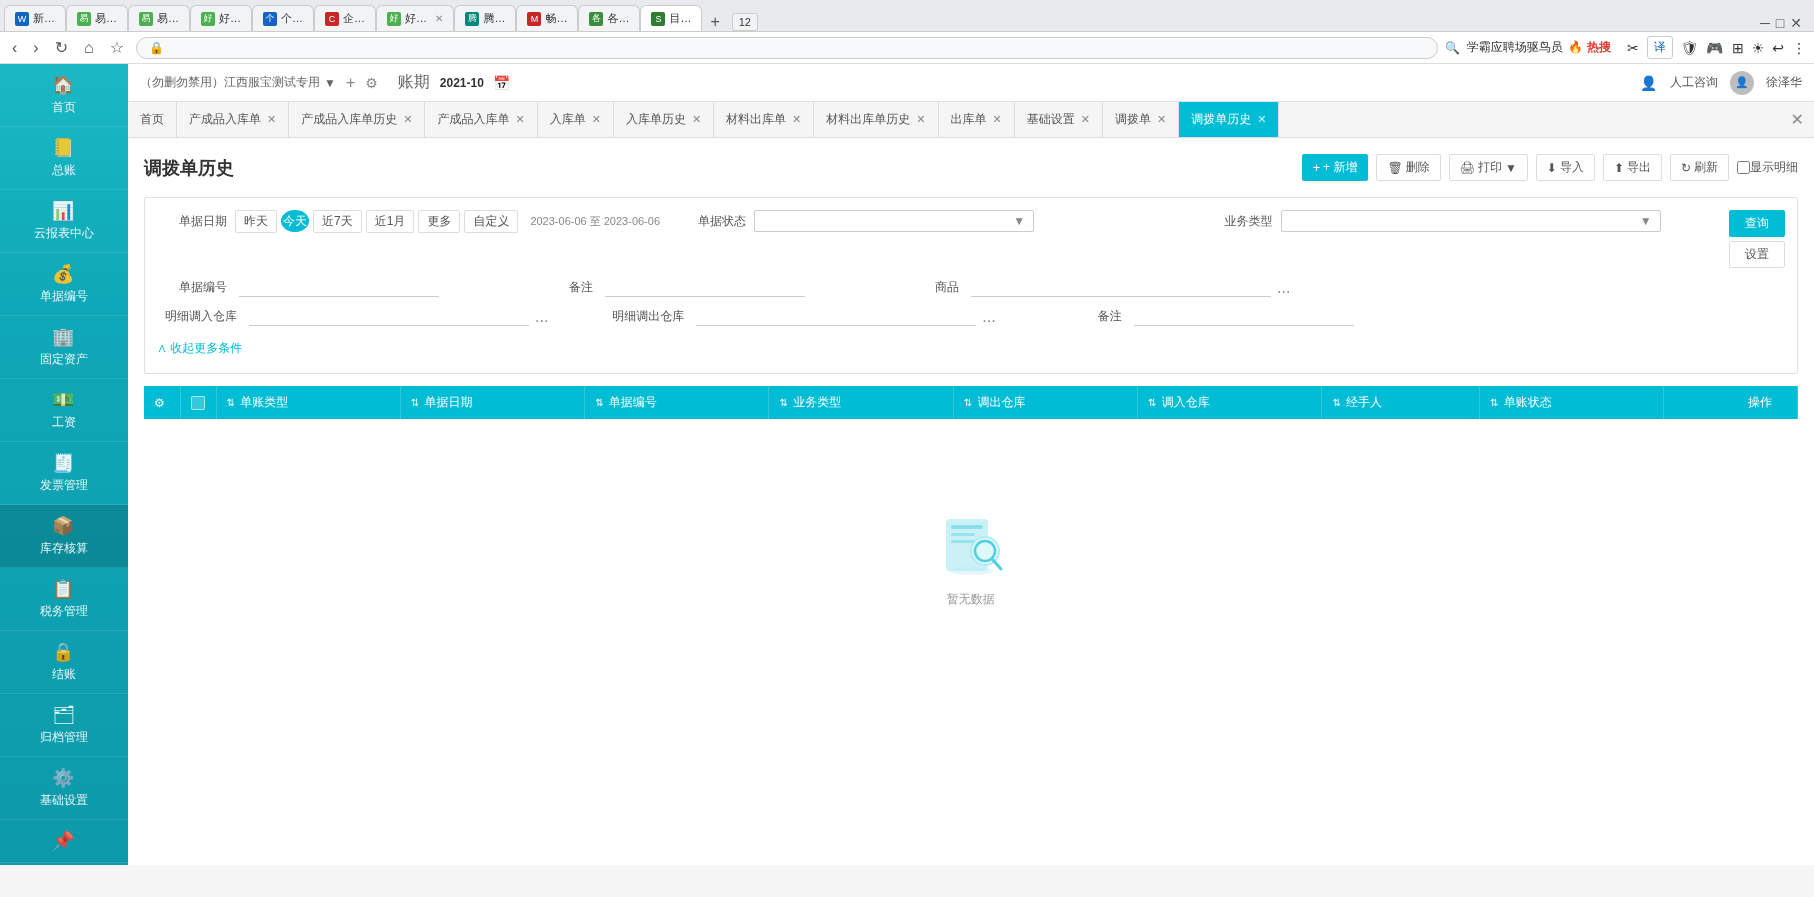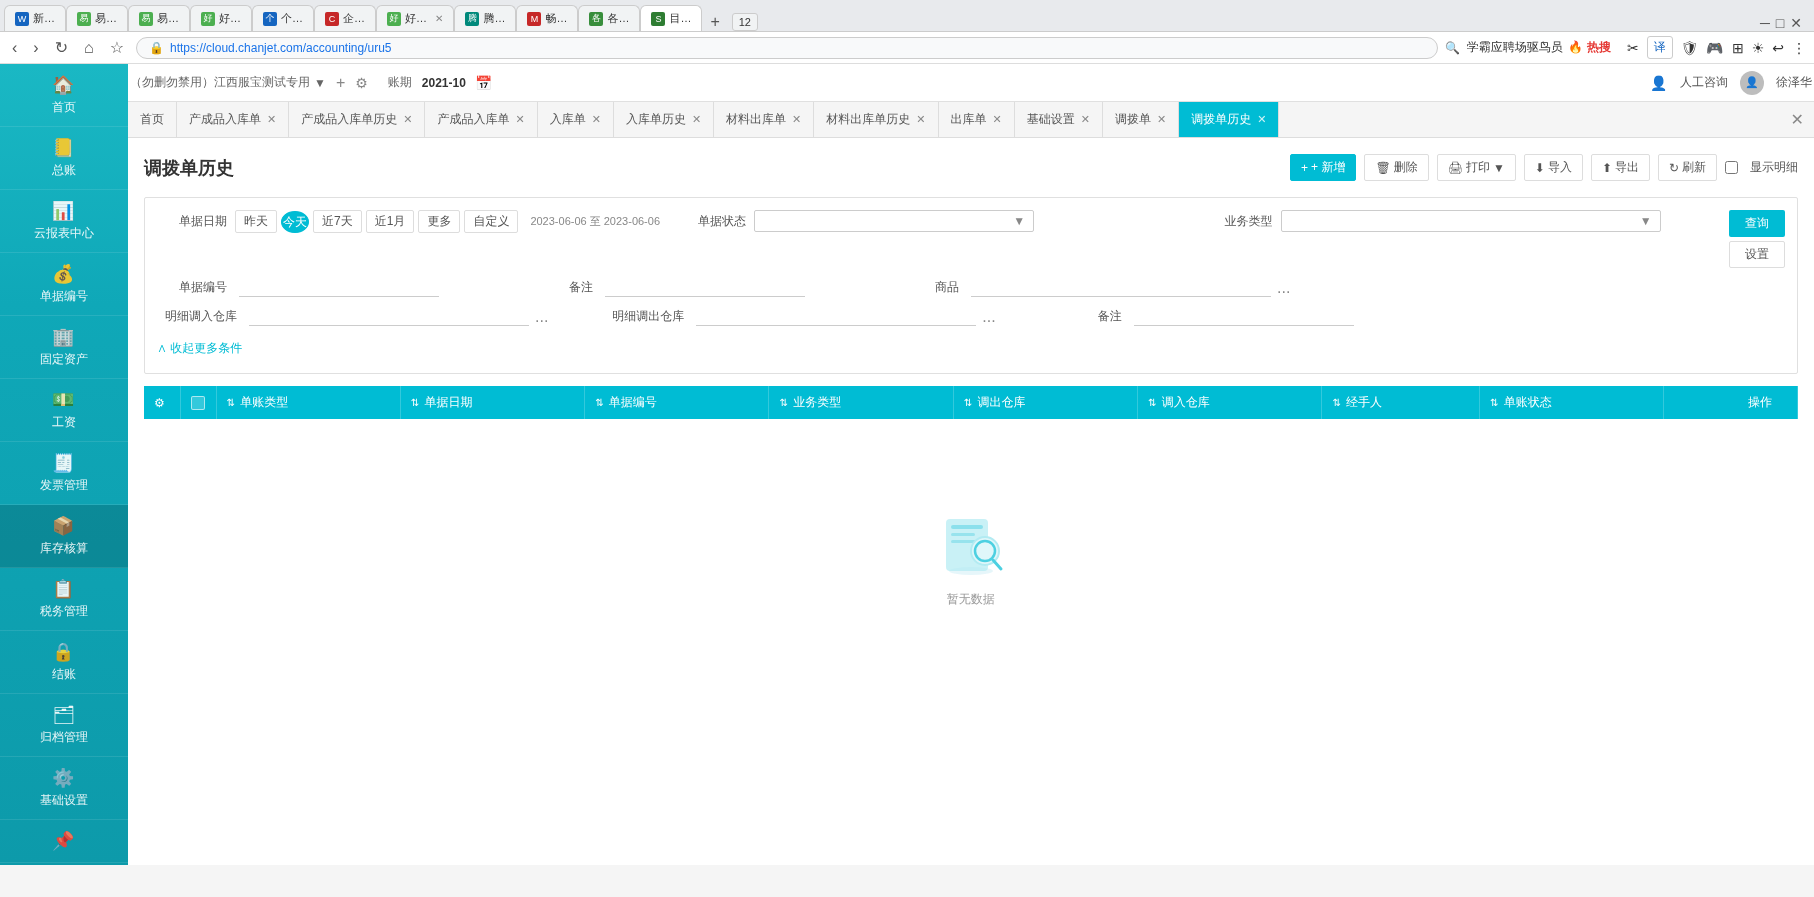--- a/index.html
+++ b/index.html
@@ -120,33 +120,33 @@
       flex-direction: column;
       overflow: hidden;
     }
 
     
     .app-topbar {
       background: #fff;
       height: 38px;
       display: flex;
       align-items: center;
-      padding: 0 2px;
+      padding: 0 12px;
       border-bottom: 1px solid #e0e0e0;
       gap: 10px;
     }
     .company-selector {
       display: flex;
       align-items: center;
       gap: 4px;
       font-size: 12px;
       color: #666;
       cursor: pointer;
     }
-    .period-label { font-size: 12px; color: #666; margin-left: 10px; }
+    .period-label { font-size: 16px; color: #666; margin-left: 10px; }
     .period-value { font-size: 12px; color: #333; font-weight: bold; }
     .topbar-right {
       margin-left: auto;
       display: flex;
       align-items: center;
       gap: 12px;
       font-size: 12px;
       color: #555;
     }
 
@@ -213,21 +213,21 @@
       font-size: 12px;
       cursor: pointer;
       border: 1px solid #ddd;
       background: #fff;
       border-radius: 2px;
       color: #555;
     }
     .show-cols-check {
       display: flex;
       align-items: center;
-      gap: 12px;
+      gap: 0;
       font-size: 12px;
       color: #555;
     }
 
     
     .filter-area {
       border: 1px solid #e0e0e0;
       border-radius: 2px;
       padding: 12px;
       margin-bottom: 12px;
@@ -248,21 +248,21 @@
     }
     .filter-label-wide {
       font-size: 12px;
       color: #555;
       width: 80px;
       text-align: right;
       flex-shrink: 0;
     }
     .date-btns {
       display: flex;
-      align-items: flex-end;
+      align-items: flex-start;
       gap: 4px;
       border-radius: 6px;
     }
     .date-btn {
       padding: 2px 8px;
       font-size: 12px;
       cursor: pointer;
       border: 1px solid #ddd;
       background: #fff;
       border-radius: 2px;
@@ -460,21 +460,20 @@
 </div>
 
 <div class="browser-nav">
   <button class="nav-btn">‹</button>
   <button class="nav-btn">›</button>
   <button class="nav-btn">↻</button>
   <button class="nav-btn">⌂</button>
   <button class="nav-btn">☆</button>
   <div class="address-bar">
     <span style="color:#4caf50;font-size:12px;">🔒</span>
-    <span class="address-text">https://cloud.chanjet.com/accounting/uru5</span>
   </div>
   <div class="search-bar-right">
     <span style="color:#555;">🔍</span>
     <span>学霸应聘场驱鸟员</span>
     <span style="color:#e53935;font-weight:bold;">🔥 热搜</span>
   </div>
   <div style="display:flex;align-items:center;gap:8px;margin-left:8px;">
     <span style="font-size:14px;cursor:pointer;">✂</span>
     <span style="font-size:12px;padding:2px 6px;border:1px solid #ccc;border-radius:3px;cursor:pointer;color:#1565c0;">译</span>
     <span style="font-size:14px;cursor:pointer;">🛡</span>

